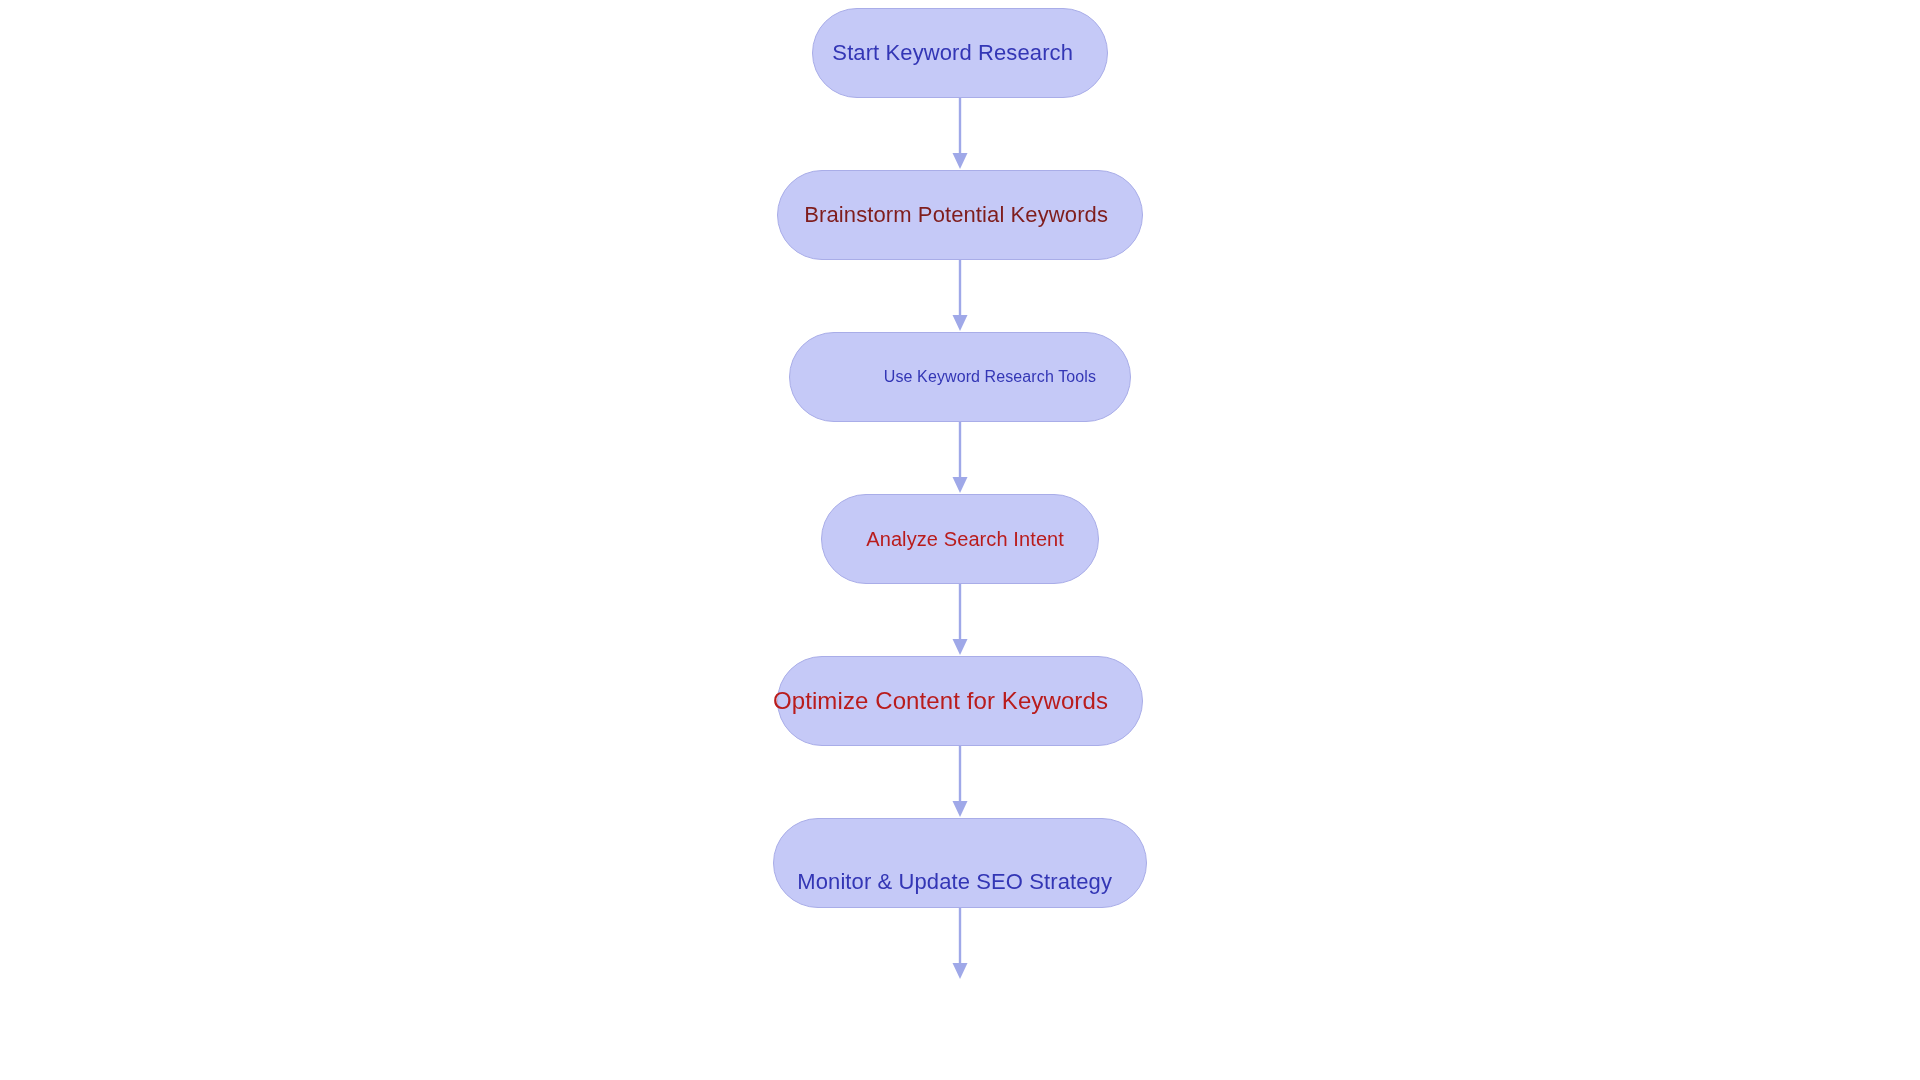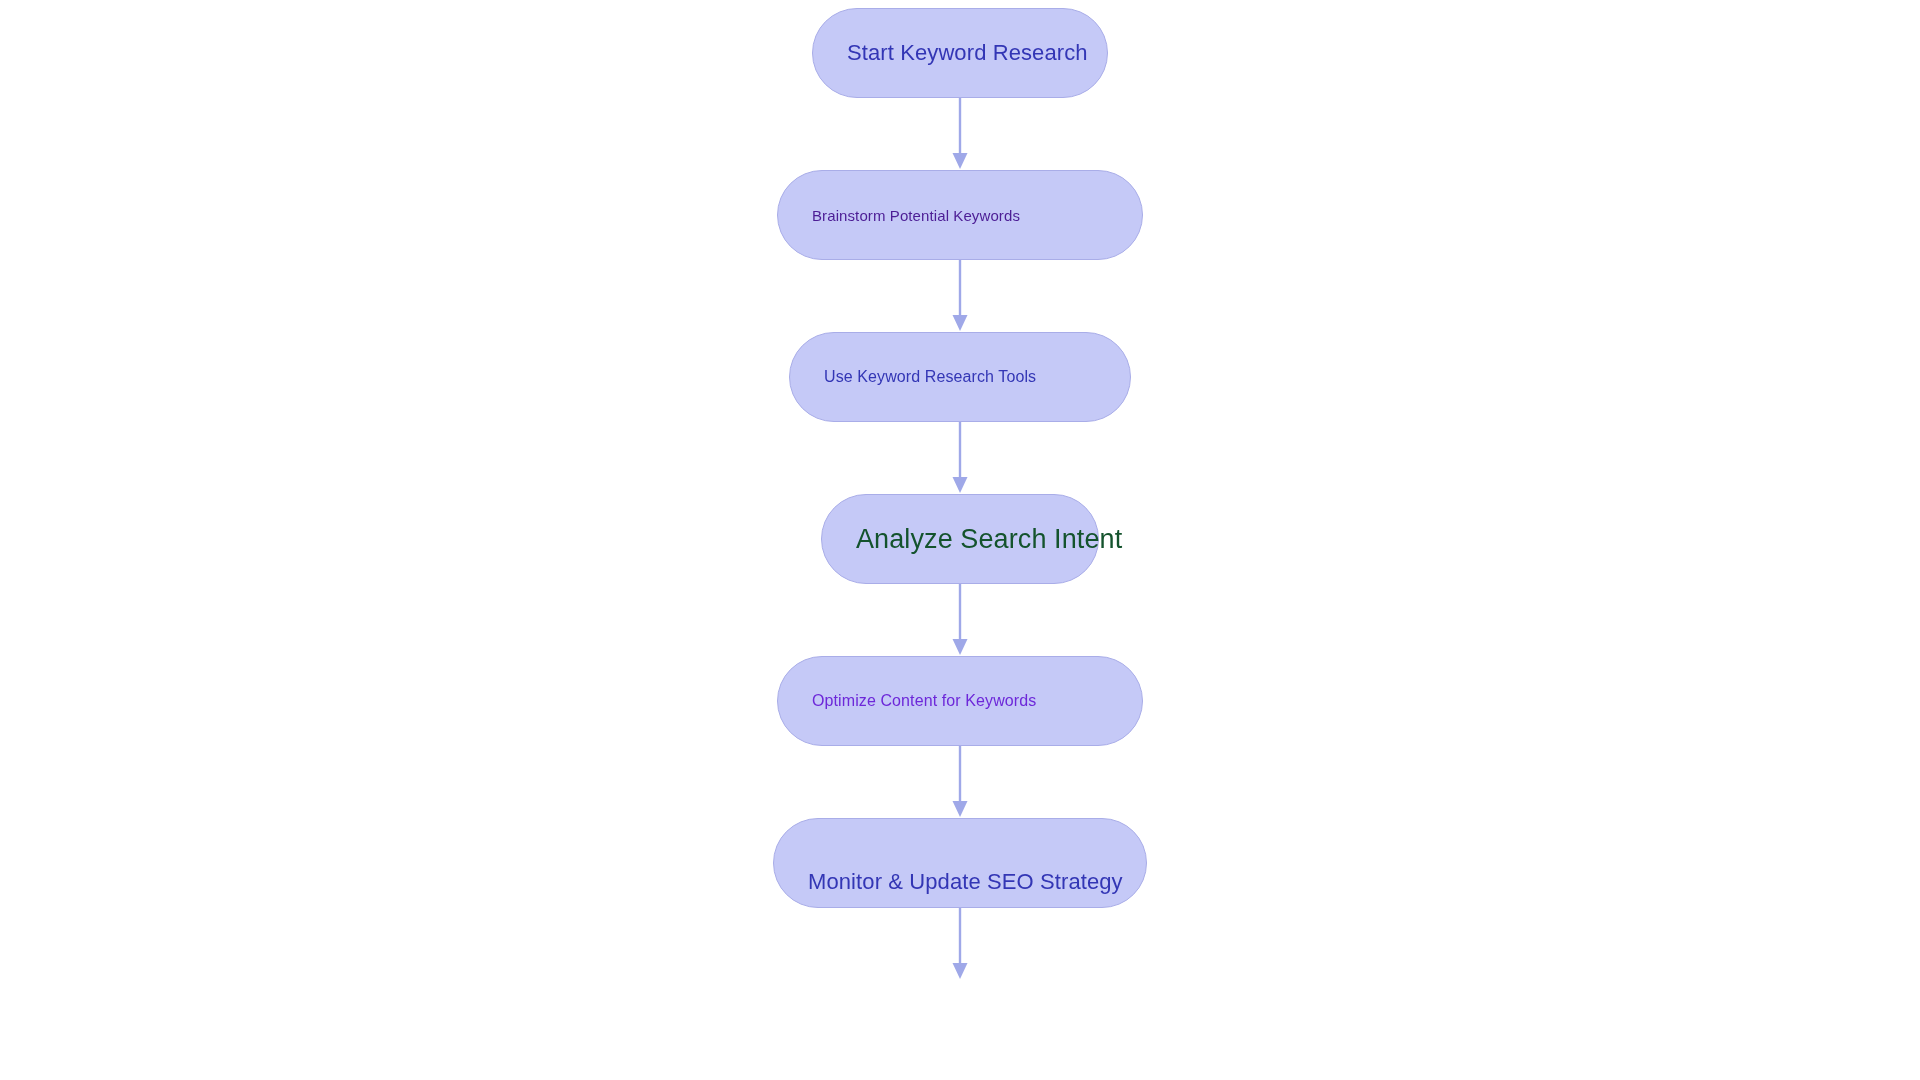--- a/index.html
+++ b/index.html
@@ -40,21 +40,21 @@
   }
 
   .flow-node {
     box-sizing: border-box;
     height: 90px;
     border-radius: 45px;
     background: #c5c9f7;
     border: 1.6px solid #a9ade8;
     display: flex;
     align-items: center;
-    justify-content: flex-start;
+    justify-content: flex-end;
     padding: 0 34px;
     white-space: nowrap;
   }
 
   .flow-node-label {
     font-family: "Liberation Sans", sans-serif;
     font-size: 22px;
     font-weight: 400;
     color: #3336b5;
     letter-spacing: 0.1px;
@@ -90,51 +90,51 @@
         <span class="flow-node-label" style="color: rgb(51, 54, 181); font-size: 22px;">Start Keyword Research</span>
       </div>
     </div>
     <svg class="flow-connector" viewBox="0 0 26 72" preserveAspectRatio="none">
       <line class="conn-line" x1="13" y1="0" x2="13" y2="57" style="stroke: rgb(159, 168, 232); stroke-width: 2.4;"></line>
       <polygon class="conn-head" points="13,71 5.5,55 20.5,55" style="fill: rgb(159, 168, 232);"></polygon>
     </svg>
 
     <div class="flow-step">
       <div class="flow-node" style="width: 366px; background: rgb(197, 201, 247); border-color: rgb(169, 173, 232); height: 90px; border-radius: 45px;">
-        <span class="flow-node-label" style="color: #4c1d95; font-size: 15px;">Brainstorm Potential Keywords</span>
+        <span class="flow-node-label" style="color: #7f1d1d; font-size: 22px;">Brainstorm Potential Keywords</span>
       </div>
     </div>
     <svg class="flow-connector" viewBox="0 0 26 72" preserveAspectRatio="none">
       <line class="conn-line" x1="13" y1="0" x2="13" y2="57" style="stroke: rgb(159, 168, 232); stroke-width: 2.4;"></line>
       <polygon class="conn-head" points="13,71 5.5,55 20.5,55" style="fill: rgb(159, 168, 232);"></polygon>
     </svg>
 
     <div class="flow-step">
       <div class="flow-node" style="width: 342px; background: rgb(197, 201, 247); border-color: rgb(169, 173, 232); height: 90px; border-radius: 45px;">
         <span class="flow-node-label" style="color: rgb(51, 54, 181); font-size: 16px;">Use Keyword Research Tools</span>
       </div>
     </div>
     <svg class="flow-connector" viewBox="0 0 26 72" preserveAspectRatio="none">
       <line class="conn-line" x1="13" y1="0" x2="13" y2="57" style="stroke: rgb(159, 168, 232); stroke-width: 2.4;"></line>
       <polygon class="conn-head" points="13,71 5.5,55 20.5,55" style="fill: rgb(159, 168, 232);"></polygon>
     </svg>
 
     <div class="flow-step">
       <div class="flow-node" style="width: 278px; background: rgb(197, 201, 247); border-color: rgb(169, 173, 232); height: 90px; border-radius: 45px;">
-        <span class="flow-node-label" style="color: #14532d; font-size: 27px;">Analyze Search Intent</span>
+        <span class="flow-node-label" style="color: #b91c1c; font-size: 20px;">Analyze Search Intent</span>
       </div>
     </div>
     <svg class="flow-connector" viewBox="0 0 26 72" preserveAspectRatio="none">
       <line class="conn-line" x1="13" y1="0" x2="13" y2="57" style="stroke: rgb(159, 168, 232); stroke-width: 2.4;"></line>
       <polygon class="conn-head" points="13,71 5.5,55 20.5,55" style="fill: rgb(159, 168, 232);"></polygon>
     </svg>
 
     <div class="flow-step">
       <div class="flow-node" style="width: 366px; background: rgb(197, 201, 247); border-color: rgb(169, 173, 232); height: 90px; border-radius: 45px;">
-        <span class="flow-node-label" style="color: #6d28d9; font-size: 16px;">Optimize Content for Keywords</span>
+        <span class="flow-node-label" style="color: #b91c1c; font-size: 24px;">Optimize Content for Keywords</span>
       </div>
     </div>
     <svg class="flow-connector" viewBox="0 0 26 72" preserveAspectRatio="none">
       <line class="conn-line" x1="13" y1="0" x2="13" y2="57" style="stroke: rgb(159, 168, 232); stroke-width: 2.4;"></line>
       <polygon class="conn-head" points="13,71 5.5,55 20.5,55" style="fill: rgb(159, 168, 232);"></polygon>
     </svg>
 
     <div class="flow-step">
       <div class="flow-node" style="width: 374px; background: rgb(197, 201, 247); border-color: rgb(169, 173, 232); height: 90px; border-radius: 45px;">
         <span class="flow-node-label" style="color: rgb(51, 54, 181); font-size: 22px; margin-top: 38px;">Monitor &amp; Update SEO Strategy</span>

